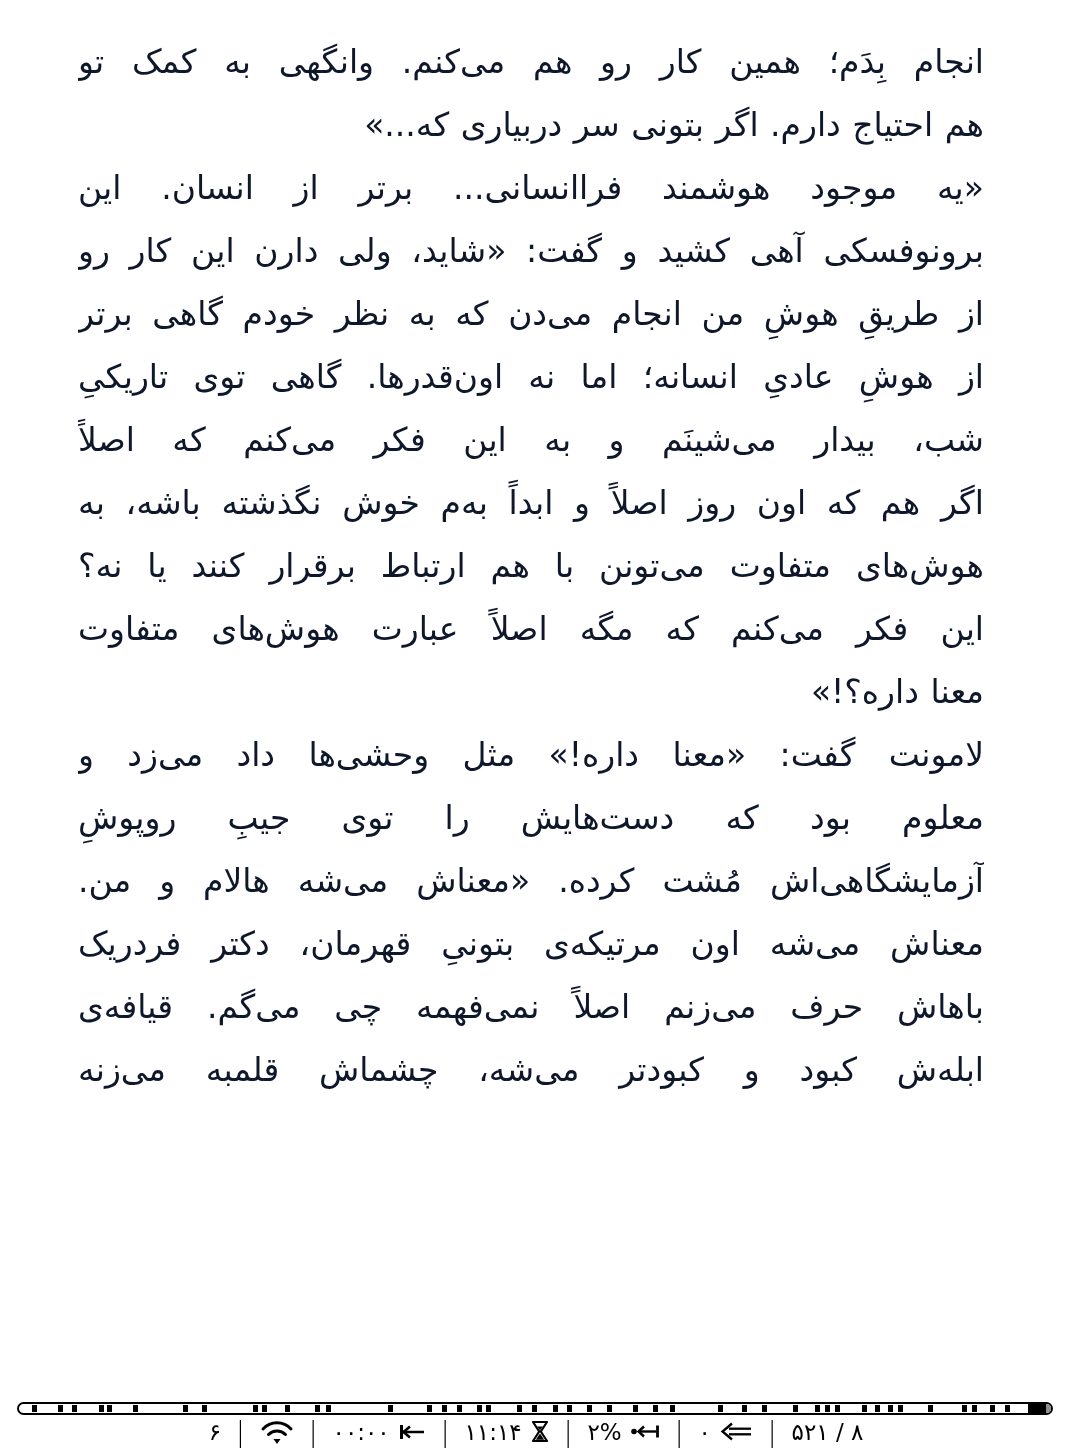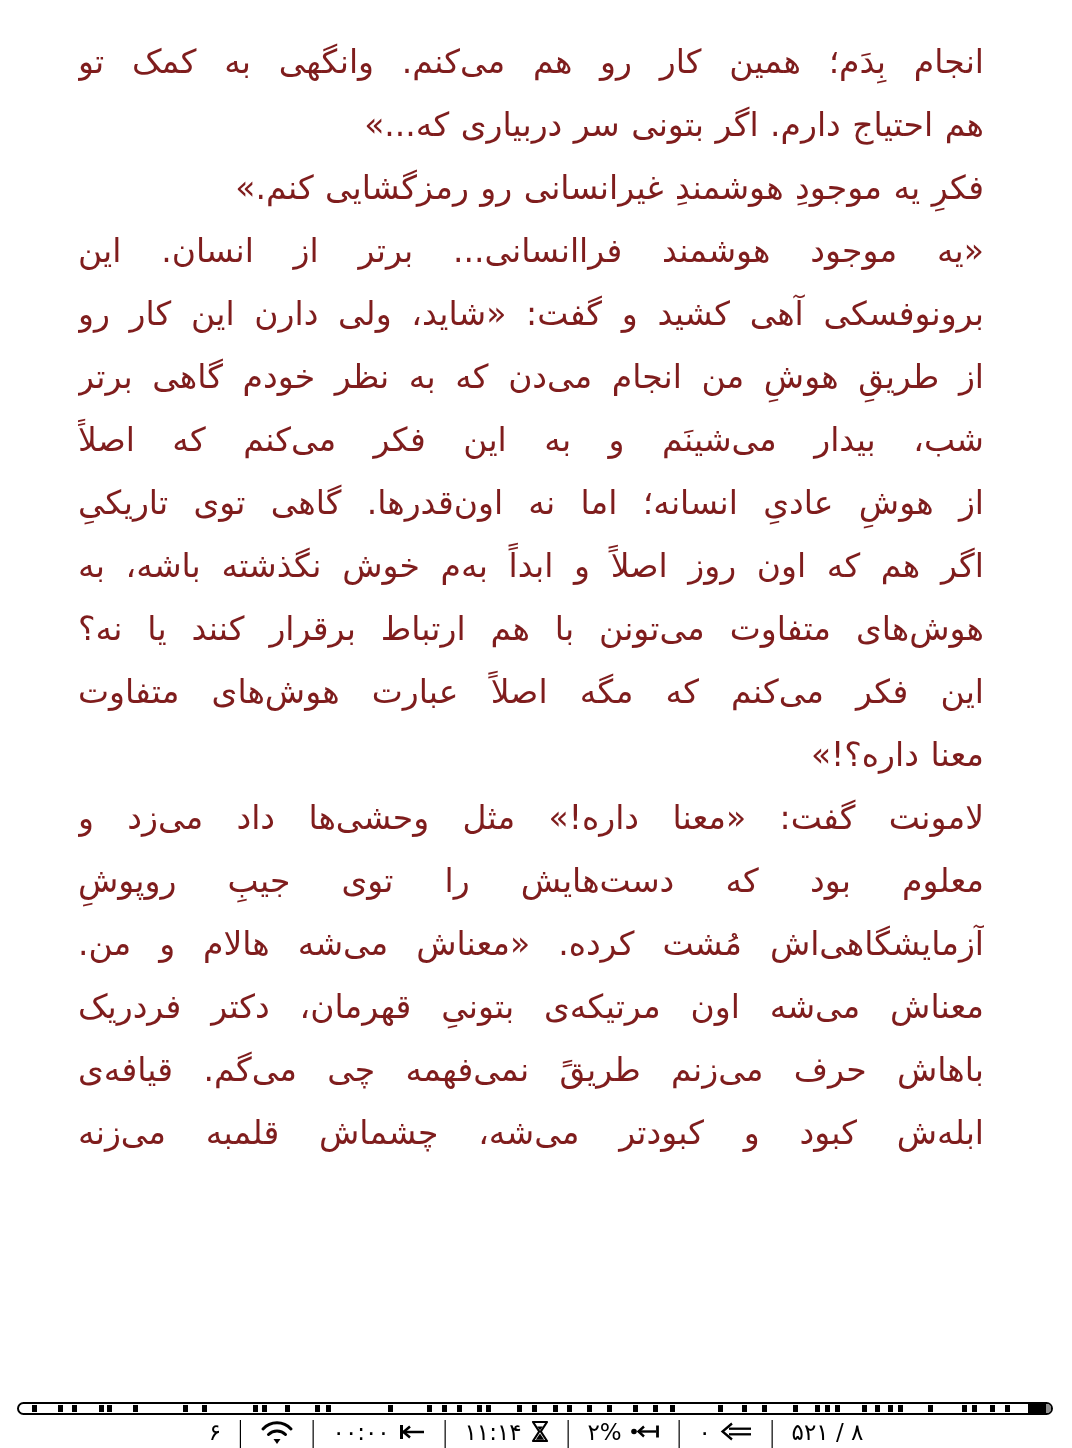--- a/index.html
+++ b/index.html
@@ -7,21 +7,21 @@
     position:relative; width:1072px; height:1448px;
     background:#ffffff; overflow:hidden;
     font-family:"DejaVu Sans", sans-serif;
   }
   .text-area {
     position:absolute; top:30px; left:78px; right:88px;
     direction:rtl;
   }
   .line {
     font-size:33px; line-height:63px; height:63px;
-    color:#7f1d1d; overflow:hidden;
+    color:#0f172a; overflow:hidden;
     text-align:justify; text-align-last:justify;
     word-spacing:1px;
   }
   .line.para-end { text-align-last:right; }
 
   
   .progress-bar {
     position:absolute; left:17px; top:1402px; width:1036px; height:13px;
     border:2px solid #000; border-radius:8px; box-sizing:border-box;
     background:#fff;
@@ -45,35 +45,34 @@
   .icon svg { display:block; }
 </style>
 </head>
 <body>
 
 <div class="page">
 
   <div class="text-area" dir="rtl">
       <div class="line" dir="rtl">انجام بِدَم؛ همین کار رو هم می‌کنم. وانگهی به کمک تو</div>
       <div class="line para-end" dir="rtl">هم احتیاج دارم. اگر بتونی سر دربیاری که...»</div>
-      <div class="line para-end" dir="rtl">فکرِ یه موجودِ هوشمندِ غیرانسانی رو رمزگشایی کنم.»</div>
       <div class="line" dir="rtl">«یه موجود هوشمند فراانسانی... برتر از انسان. این</div>
       <div class="line" dir="rtl">برونوفسکی آهی کشید و گفت: «شاید، ولی دارن این کار رو</div>
       <div class="line" dir="rtl">از طریقِ هوشِ من انجام می‌دن که به نظر خودم گاهی برتر</div>
+      <div class="line" dir="rtl">از هوشِ عادیِ انسانه؛ اما نه اون‌قدرها. گاهی توی تاریکیِ</div>
       <div class="line" dir="rtl">شب، بیدار می‌شینَم و به این فکر می‌کنم که اصلاً</div>
-      <div class="line" dir="rtl">از هوشِ عادیِ انسانه؛ اما نه اون‌قدرها. گاهی توی تاریکیِ</div>
       <div class="line" dir="rtl">اگر هم که اون روز اصلاً و ابداً به‌م خوش نگذشته باشه، به</div>
       <div class="line" dir="rtl">هوش‌های متفاوت می‌تونن با هم ارتباط برقرار کنند یا نه؟</div>
       <div class="line" dir="rtl">این فکر می‌کنم که مگه اصلاً عبارت هوش‌های متفاوت</div>
       <div class="line para-end" dir="rtl">معنا داره؟!»</div>
       <div class="line" dir="rtl">لامونت گفت: «معنا داره!» مثل وحشی‌ها داد می‌زد و</div>
       <div class="line" dir="rtl">معلوم بود که دست‌هایش را توی جیبِ روپوشِ</div>
       <div class="line" dir="rtl">آزمایشگاهی‌اش مُشت کرده. «معناش می‌شه هالام و من.</div>
       <div class="line" dir="rtl">معناش می‌شه اون مرتیکه‌ی بتونیِ قهرمان، دکتر فردریک</div>
-      <div class="line" dir="rtl">باهاش حرف می‌زنم طریقً نمی‌فهمه چی می‌گم. قیافه‌ی</div>
+      <div class="line" dir="rtl">باهاش حرف می‌زنم اصلاً نمی‌فهمه چی می‌گم. قیافه‌ی</div>
       <div class="line" dir="rtl">ابله‌ش کبود و کبودتر می‌شه، چشماش قلمبه می‌زنه</div>
     </div>
 
   <div class="progress-bar">
     <div class="fill" style="width: 23px;"></div>
   <div class="tick" style="left: 1.3%;"></div>
       <div class="tick" style="left: 3.8%;"></div>
       <div class="tick" style="left: 5.1%;"></div>
       <div class="tick" style="left: 7.8%;"></div>
       <div class="tick" style="left: 8.5%;"></div>

